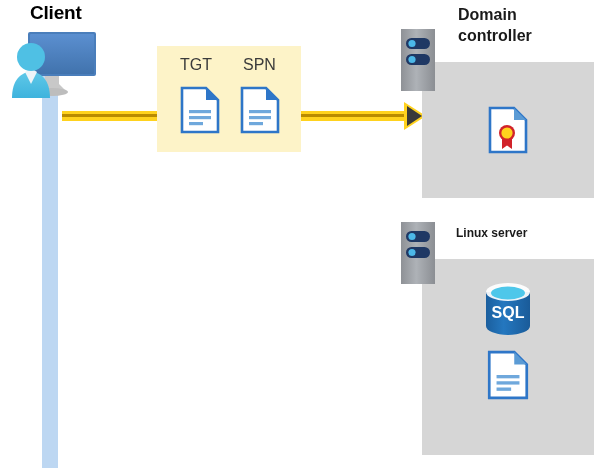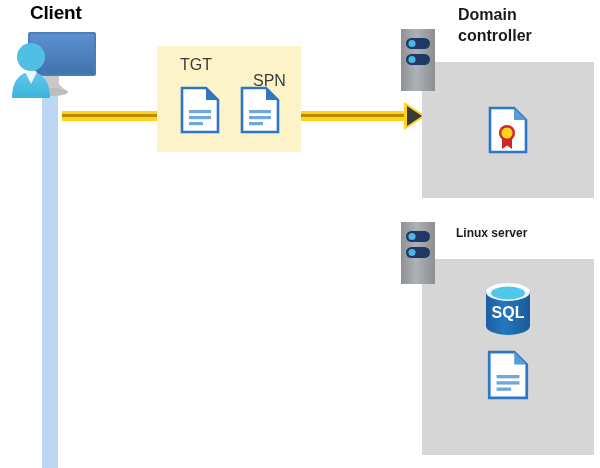--- a/index.html
+++ b/index.html
@@ -78,21 +78,21 @@
     background: #fdf3c8;
   }
   .tgt-label, .spn-label {
     position: absolute;
     top: 56px;
     font-size: 16px;
     color: #3b3b3b;
     white-space: nowrap;
   }
   .tgt-label { left: 180px; }
-  .spn-label { left: 253px; margin-top: 16px; }
+  .spn-label { left: 243px; }
 
   .doc-tgt { position: absolute; left: 180px; top: 86px; }
   .doc-spn { position: absolute; left: 240px; top: 86px; }
 
   
   .arrow-line {
     position: absolute;
     left: 62px;
     top: 111px;
     width: 352px;

